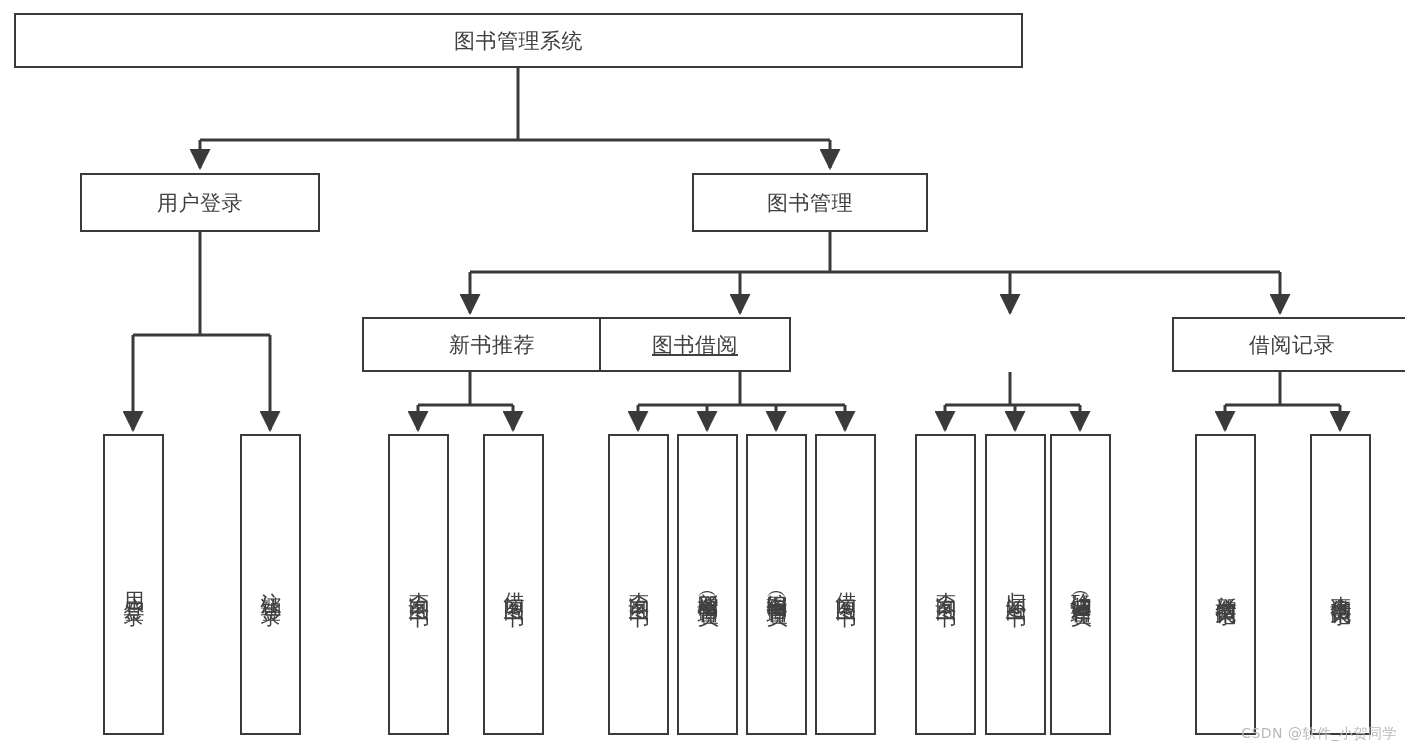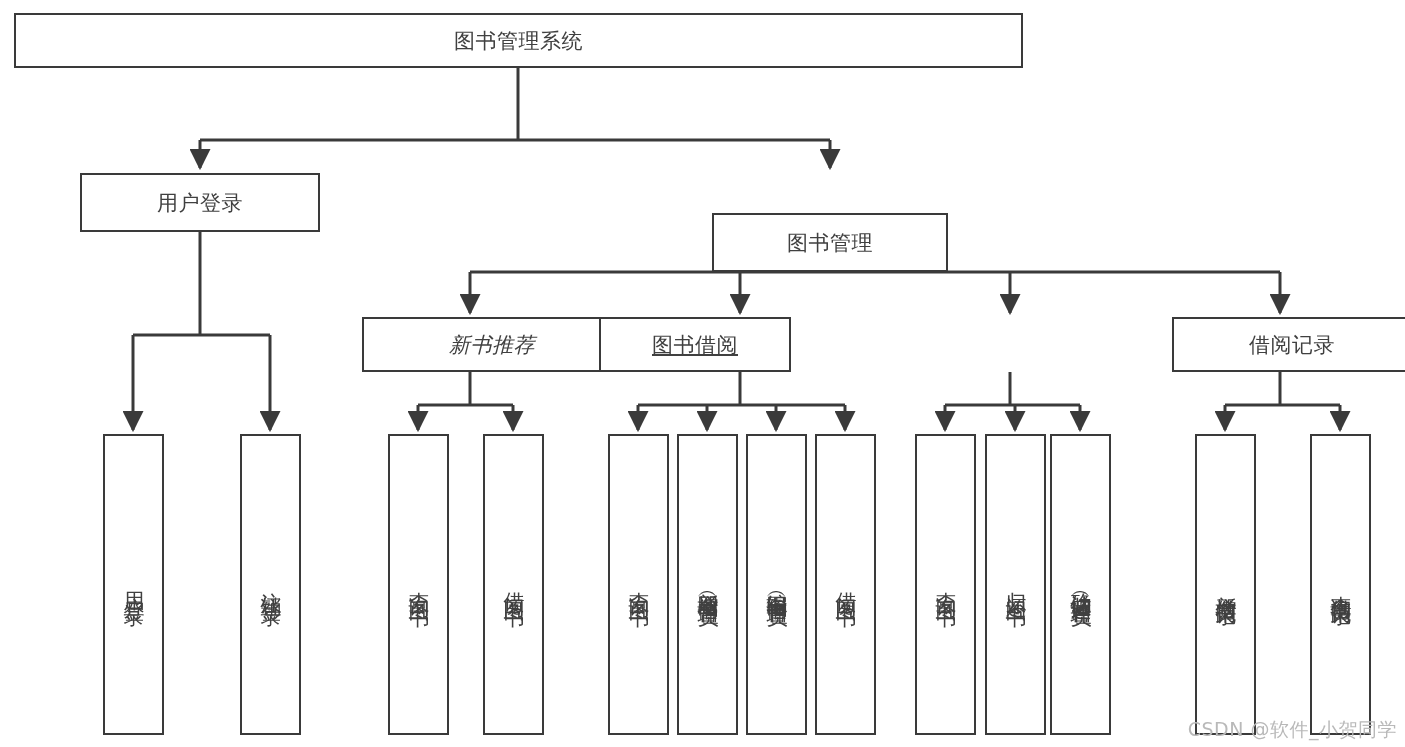--- a/index.html
+++ b/index.html
@@ -50,21 +50,21 @@
     line-height: 1;
     white-space: nowrap;
   }
   .node.v.tight .vtext {
     letter-spacing: 2px;
   }
   .watermark {
     position: absolute;
     right: 8px;
     bottom: 4px;
-    font-size: 19px;
+    font-size: 14px;
     color: #b9b9b9;
     white-space: nowrap;
     letter-spacing: 0.5px;
   }
 </style>
 </head>
 <body>
 
 <div id="canvas">
 
@@ -118,25 +118,25 @@
     </g>
   </svg>
 
   <div class="node h" style="left: 14px; top: 13px; width: 1009px; height: 55px;">
     <span>图书管理系统</span>
   </div>
 
   <div class="node h" style="left: 80px; top: 173px; width: 240px; height: 59px;">
     <span>用户登录</span>
   </div>
-  <div class="node h" style="left: 712px; top: 173px; width: 236px; height: 59px; margin-top: 40px;">
+  <div class="node h" style="left: 692px; top: 173px; width: 236px; height: 59px;">
     <span>图书管理</span>
   </div>
 
-  <div class="node h" style="left: 362px; top: 317px; width: 260px; height: 55px; font-style: italic;">
+  <div class="node h" style="left: 362px; top: 317px; width: 260px; height: 55px;">
     <span>新书推荐</span>
   </div>
   <div class="node h" style="left: 599px; top: 317px; width: 192px; height: 55px; text-decoration: underline;">
     <span>图书借阅</span>
   </div>
   <div class="node h" style="left: 1172px; top: 317px; width: 240px; height: 55px;">
     <span>借阅记录</span>
   </div>
 
   <div class="node v" style="left: 103px; top: 434px; width: 61px; height: 301px;">

